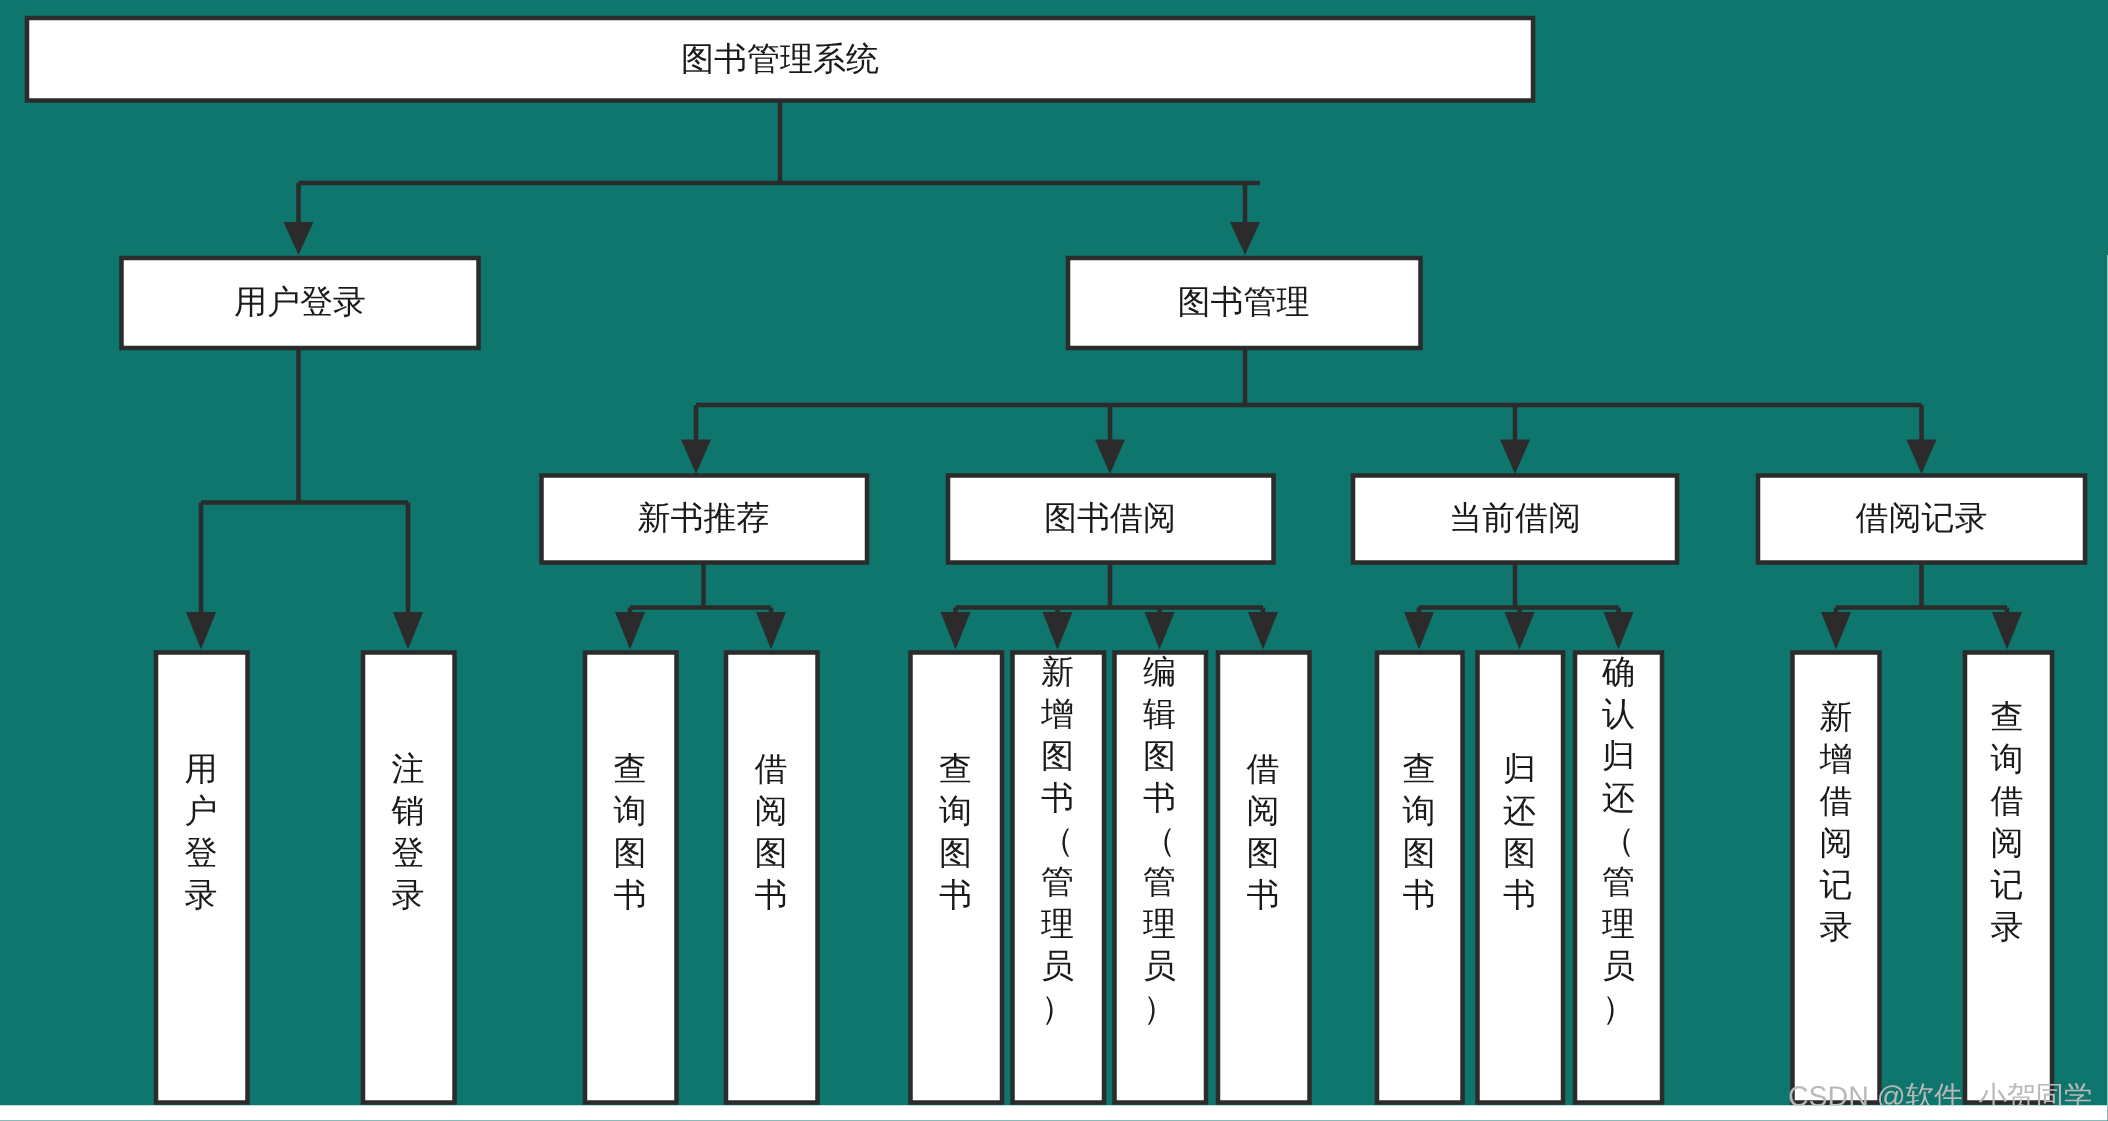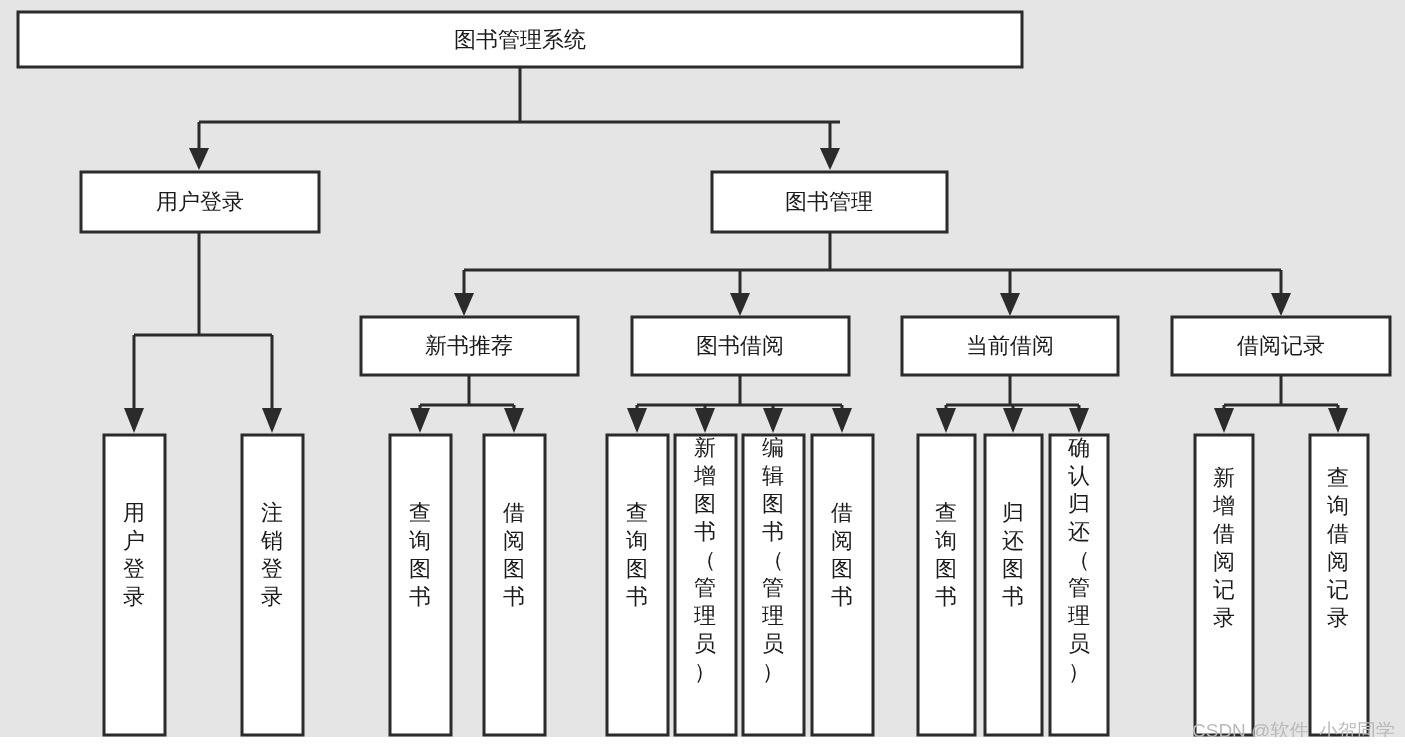--- a/index.html
+++ b/index.html
@@ -8,21 +8,21 @@
     padding: 0;
     background: #ffffff;
   }
   body {
     font-family: "Liberation Sans", "DejaVu Sans", sans-serif;
   }
   #diagram-root {
     position: relative;
     width: 1405px;
     height: 737px;
-    background: #e5e5e5;
+    background: #0f766e;
     overflow: hidden;
   }
   svg.diagram-canvas {
     position: absolute;
     top: 0;
     left: 0;
     width: 1405px;
     height: 747px;
   }
   .node-box {

